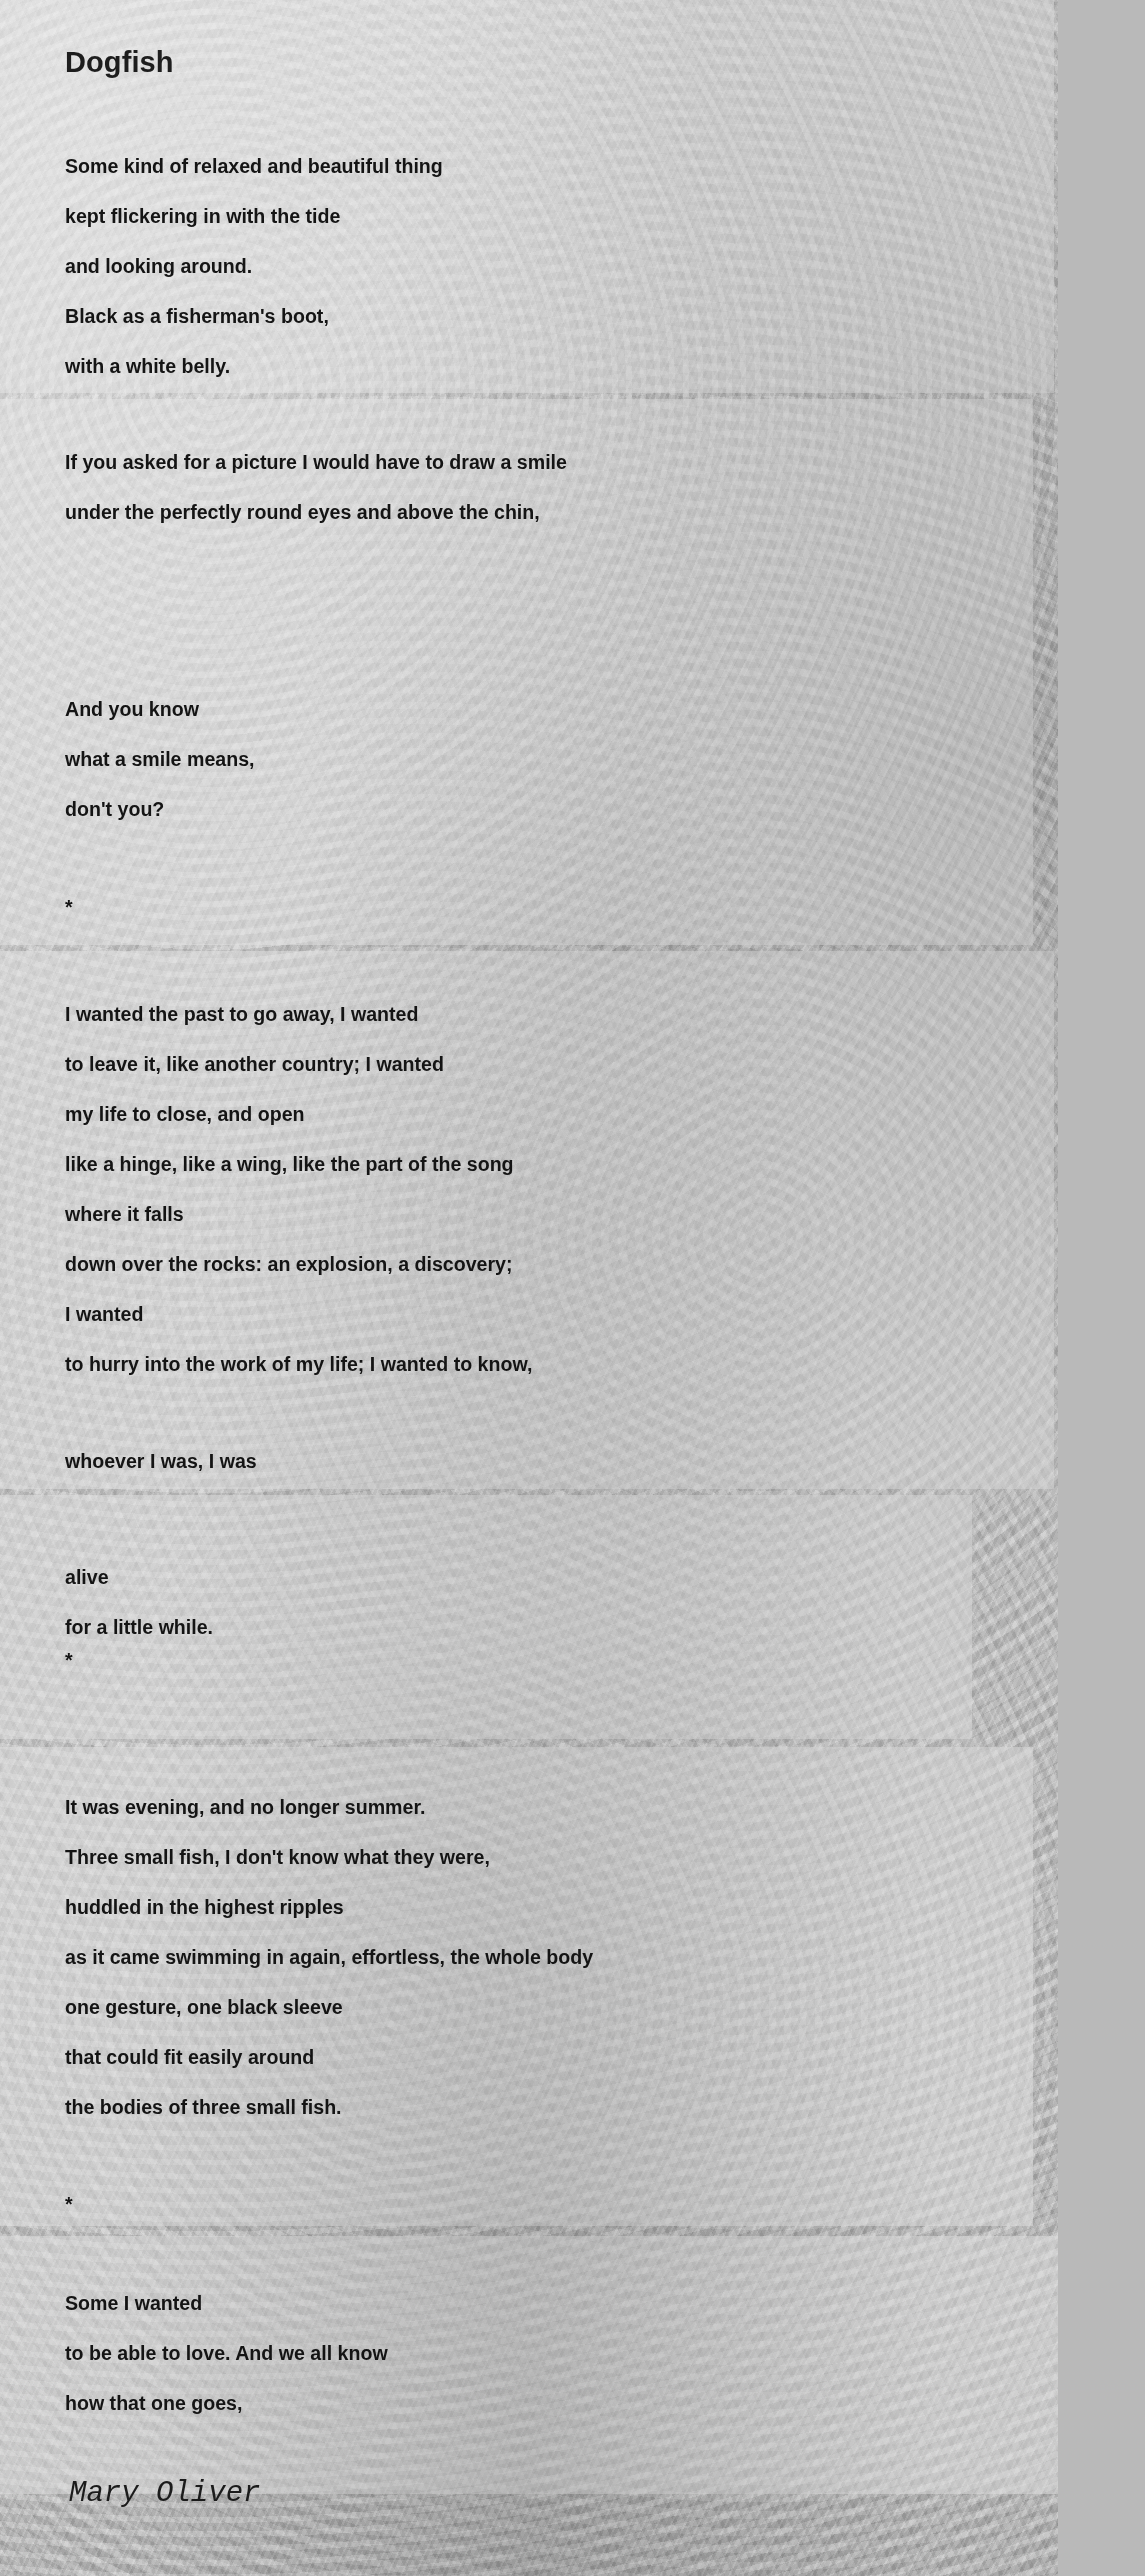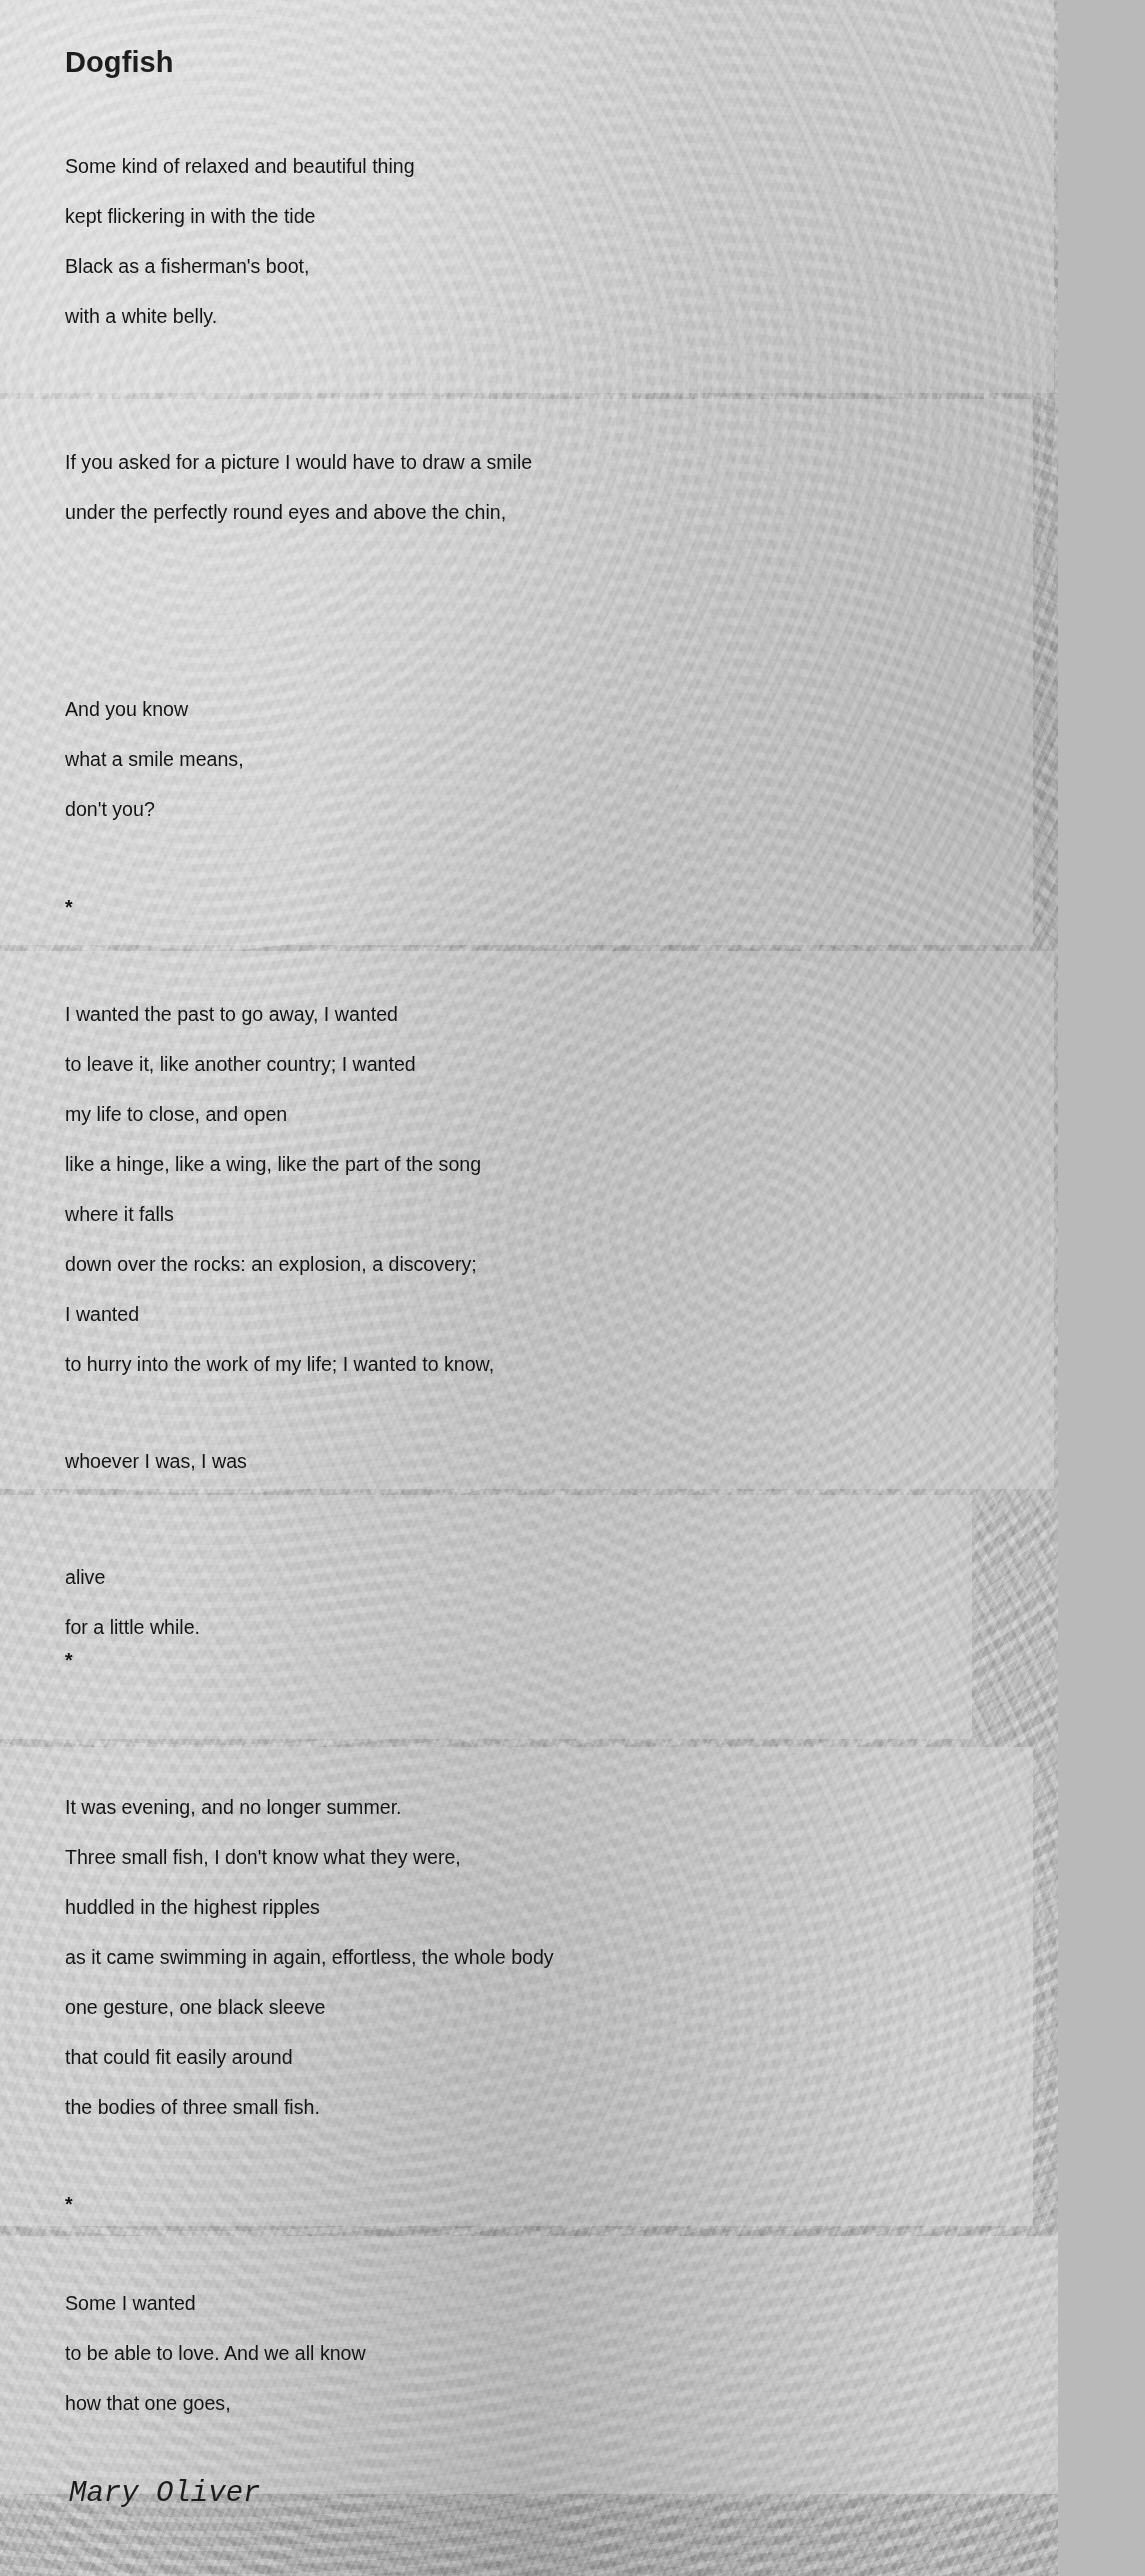--- a/index.html
+++ b/index.html
@@ -62,21 +62,21 @@
     font-weight: bold;
     color: #1d1d1d;
     letter-spacing: 0.1px;
   }
 
   .stanza {
     position: absolute;
     left: 65px;
     color: #141414;
     font-size: 19.6px;
-    font-weight: normal;
+    font-weight: bold;
     line-height: 50px;
     white-space: pre;
   }
   .stanza .line { display: block; }
 
   .sep {
     position: absolute;
     left: 65px;
     color: #141414;
     font-size: 19.6px;
@@ -102,21 +102,21 @@
       <div class="band" style="top: 0px; height: 393px; width: 1054px;"></div>
       <div class="band" style="top: 399px; height: 546px; width: 1033px;"></div>
       <div class="band" style="top: 951px; height: 538px; width: 1054px;"></div>
       <div class="band" style="top: 1495px; height: 244px; width: 972px;"></div>
       <div class="band" style="top: 1747px; height: 479px; width: 1033px;"></div>
       <div class="band" style="top: 2236px; height: 258px; width: 1092px;"></div>
     </div>
   <div class="content">
     <div class="title">Dogfish</div>
     <div class="author">Mary Oliver</div>
-  <div class="stanza" style="top: 141px;"><span class="line">Some kind of relaxed and beautiful thing</span><span class="line">kept flickering in with the tide</span><span class="line">Black as a fisherman's boot,</span><span class="line">with a white belly.</span></div>
+  <div class="stanza" style="top: 141px;"><span class="line">Some kind of relaxed and beautiful thing</span><span class="line">kept flickering in with the tide</span><span class="line">and looking around.</span><span class="line">Black as a fisherman's boot,</span><span class="line">with a white belly.</span></div>
       <div class="stanza" style="top: 437px;"><span class="line">If you asked for a picture I would have to draw a smile</span><span class="line">under the perfectly round eyes and above the chin,</span></div>
       <div class="stanza" style="top: 684px;"><span class="line">And you know</span><span class="line">what a smile means,</span><span class="line">don't you?</span></div>
       <div class="stanza" style="top: 989px;"><span class="line">I wanted the past to go away, I wanted</span><span class="line">to leave it, like another country; I wanted</span><span class="line">my life to close, and open</span><span class="line">like a hinge, like a wing, like the part of the song</span><span class="line">where it falls</span><span class="line">down over the rocks: an explosion, a discovery;</span><span class="line">I wanted</span><span class="line">to hurry into the work of my life; I wanted to know,</span></div>
       <div class="stanza" style="top: 1436px;"><span class="line">whoever I was, I was</span></div>
       <div class="stanza" style="top: 1552px;"><span class="line">alive</span><span class="line">for a little while.</span></div>
       <div class="stanza" style="top: 1782px;"><span class="line">It was evening, and no longer summer.</span><span class="line">Three small fish, I don't know what they were,</span><span class="line">huddled in the highest ripples</span><span class="line">as it came swimming in again, effortless, the whole body</span><span class="line">one gesture, one black sleeve</span><span class="line">that could fit easily around</span><span class="line">the bodies of three small fish.</span></div>
       <div class="stanza" style="top: 2278px;"><span class="line">Some I wanted</span><span class="line">to be able to love. And we all know</span><span class="line">how that one goes,</span></div>
       <div class="sep" style="top: 882px;">*</div>
       <div class="sep" style="top: 1635px;">*</div>
       <div class="sep" style="top: 2179px;">*</div>

